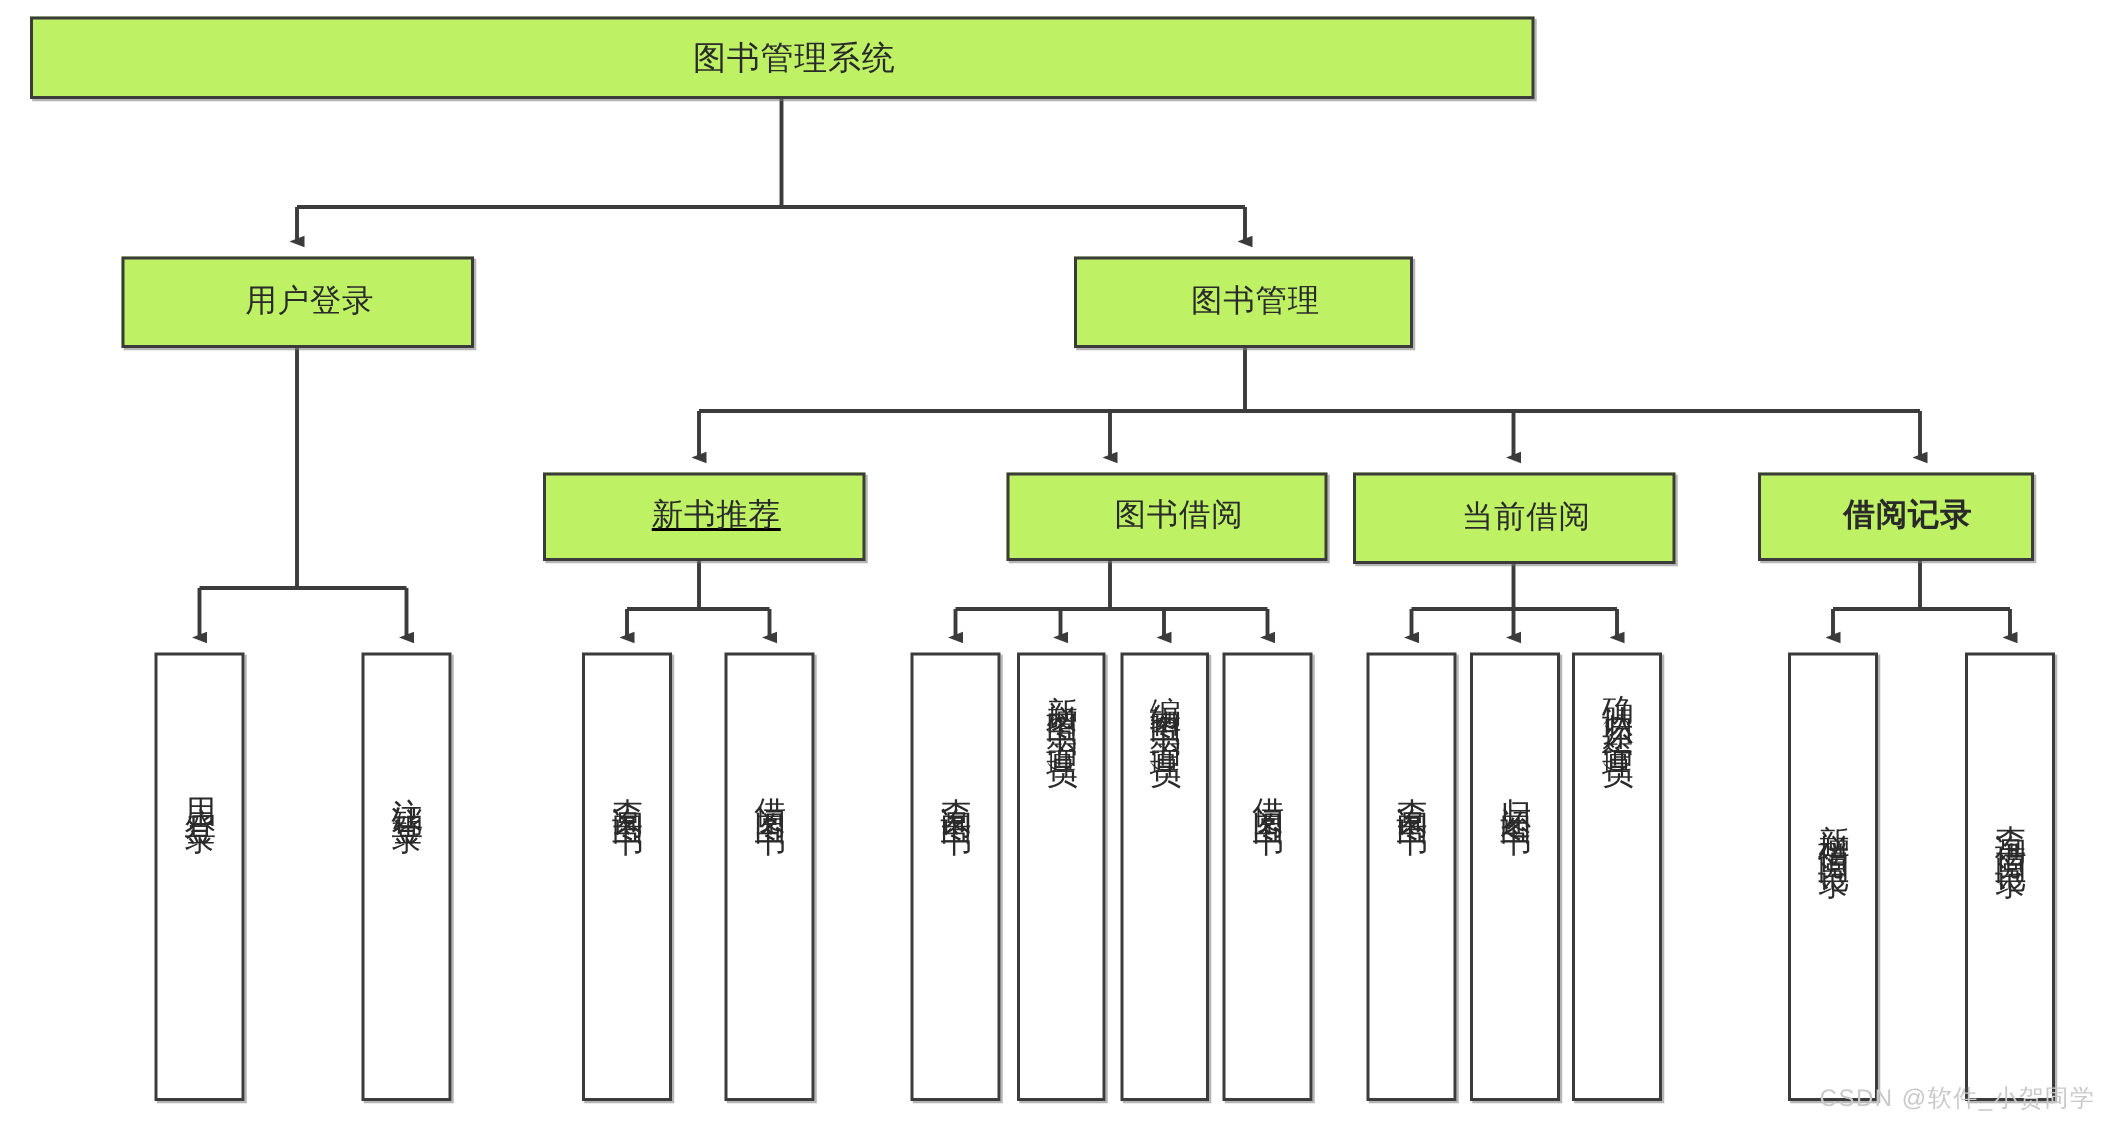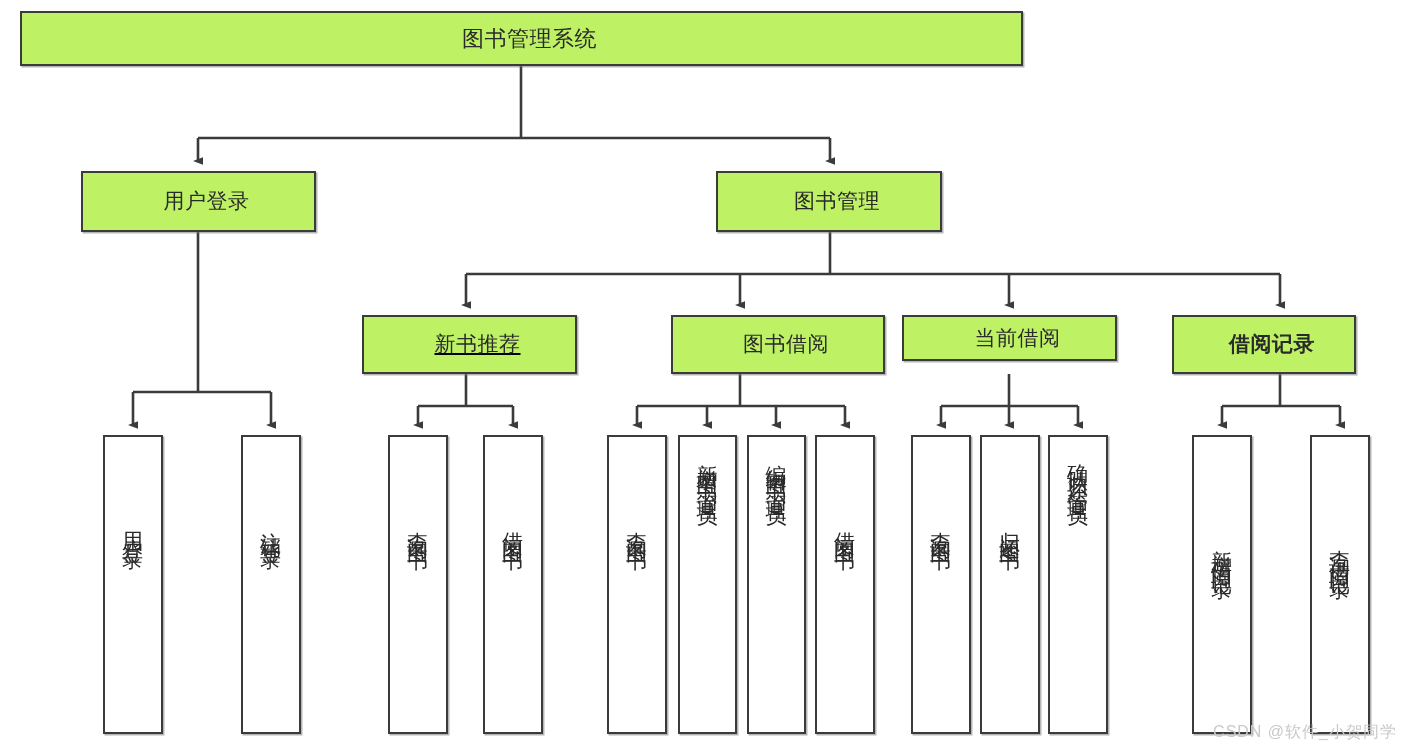--- a/index.html
+++ b/index.html
@@ -133,21 +133,21 @@
   <div class="node" style="left:716px;top:171px;width:226px;height:61px;">
     <span class="lbl">图书管理</span>
   </div>
 
   <div class="node" style="left:362px;top:315px;width:215px;height:59px;text-decoration:underline;">
     <span class="lbl">新书推荐</span>
   </div>
   <div class="node" style="left:633px;top:315px;width:214px;height:59px;margin-left:38px;">
     <span class="lbl">图书借阅</span>
   </div>
-  <div class="node" style="left:902px;top:315px;width:215px;height:46px;">
+  <div class="node" style="left:902px;top:315px;width:215px;height:61px;">
     <span class="lbl">当前借阅</span>
   </div>
   <div class="node" style="left:1172px;top:315px;width:184px;height:59px;font-weight:bold;">
     <span class="lbl">借阅记录</span>
   </div>
 
   <div class="leaf pad-mid" style="left:103px;top:435px;width:60px;height:299px;">
     <span class="vlbl">用户登录</span>
   </div>
   <div class="leaf pad-mid" style="left:241px;top:435px;width:60px;height:299px;">

